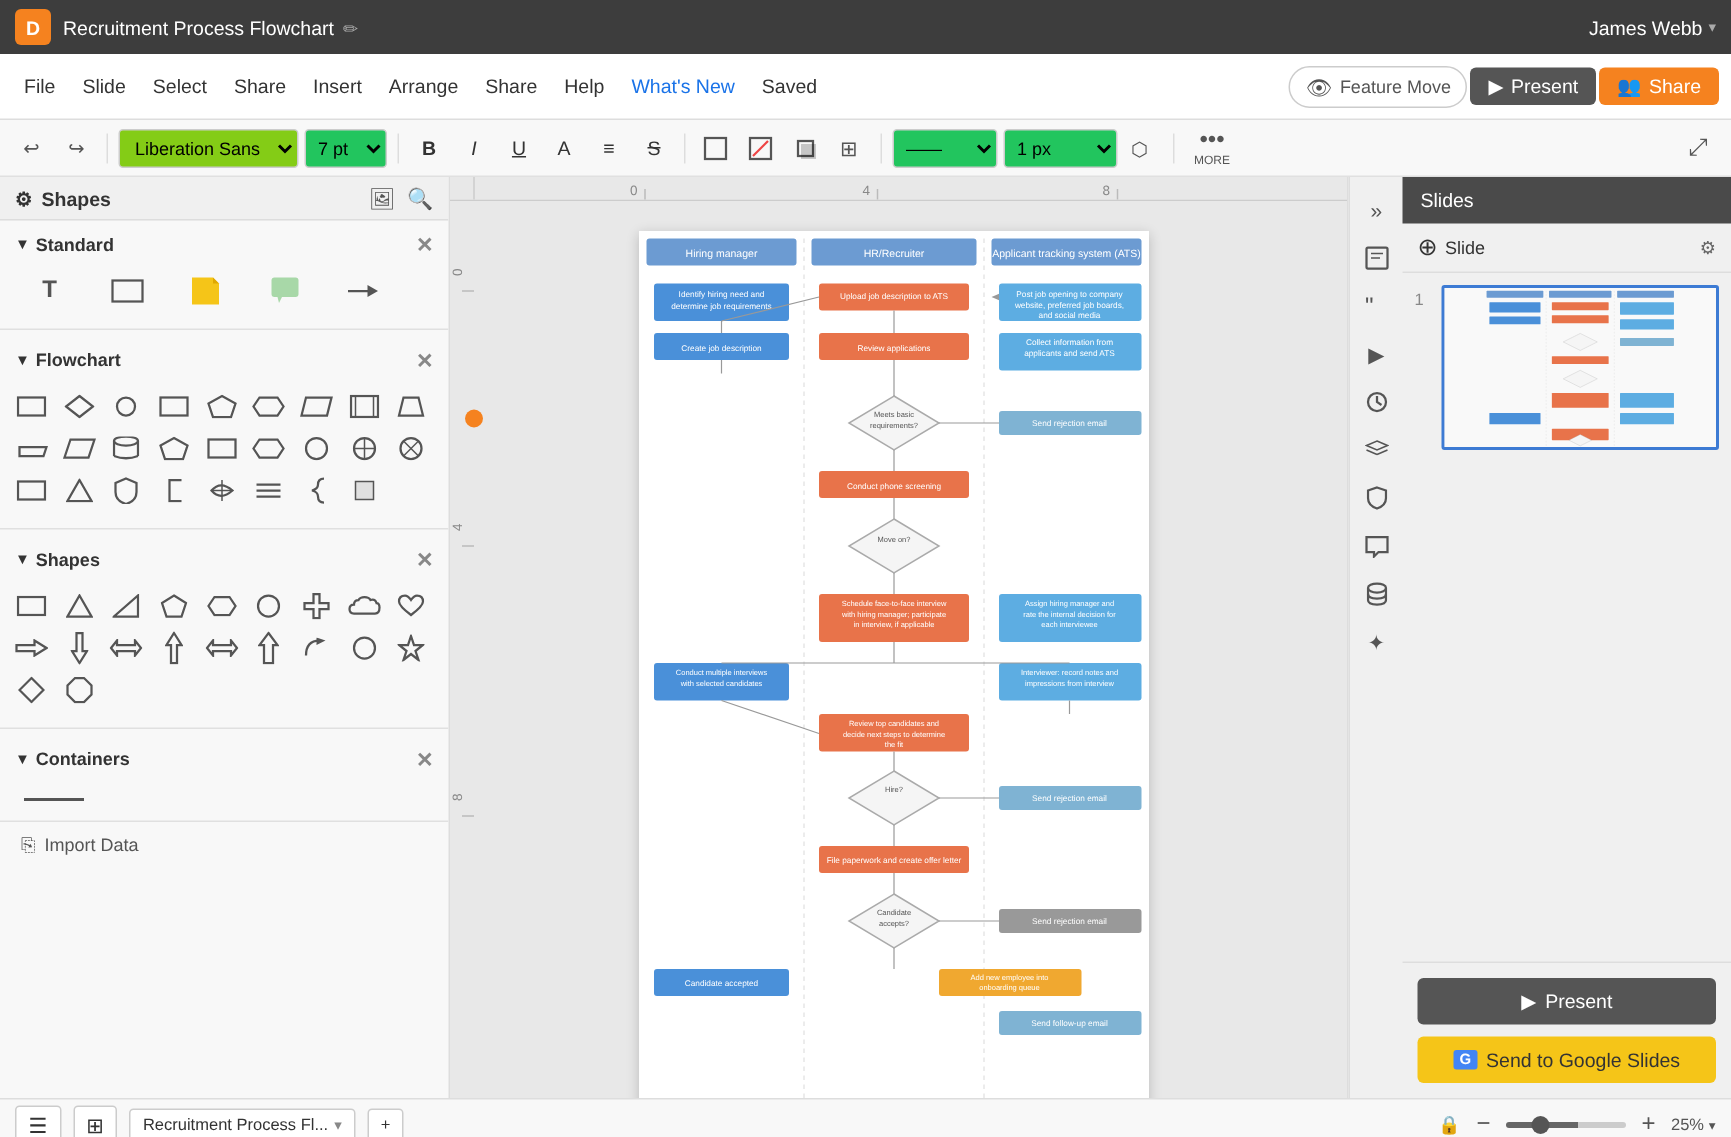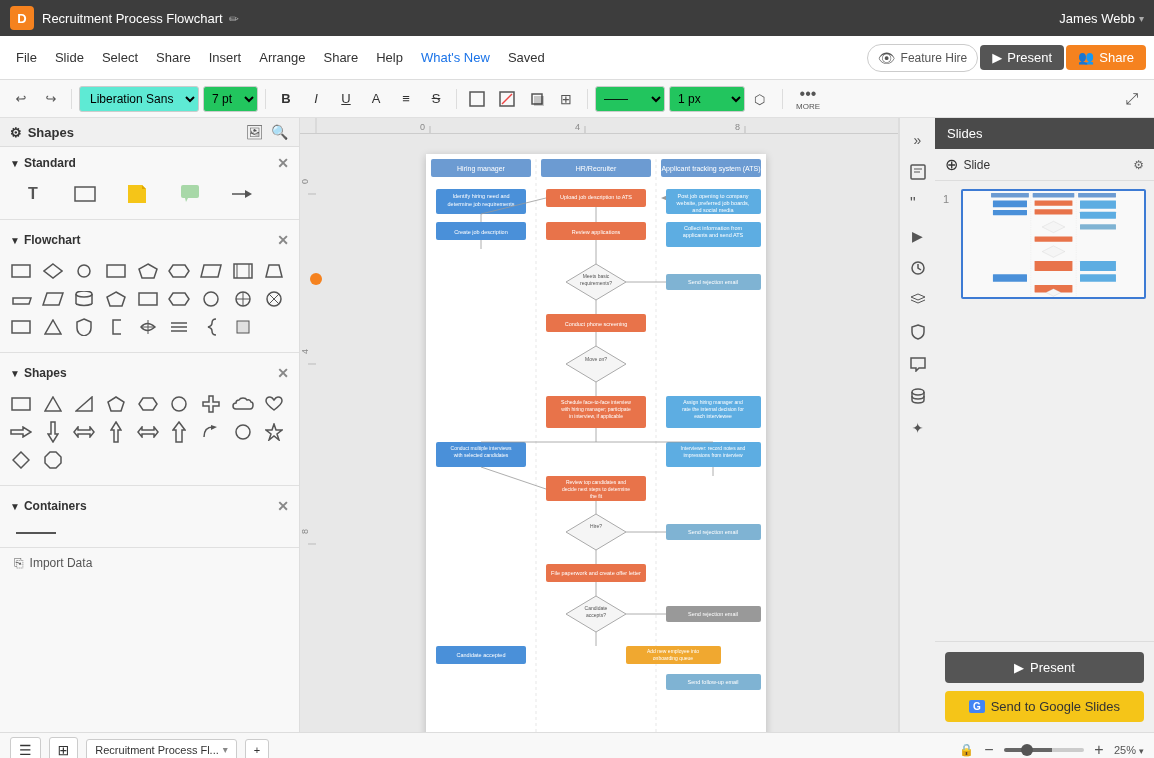--- a/index.html
+++ b/index.html
@@ -84,21 +84,21 @@
     }
     .toolbar-btn {
       width: 26px; height: 26px;
       display: flex; align-items: center; justify-content: center;
       border-radius: 3px; cursor: pointer; color: #555;
       font-size: 13px; background: transparent; border: none;
     }
     .toolbar-divider { width: 1px; height: 20px; background: #ddd; margin: 0 3px; }
     .font-select {
       height: 26px; border: 1px solid #ccc; border-radius: 3px;
-      padding: 0 6px; font-size: 12px; background: #5eead4;
+      padding: 0 6px; font-size: 12px; background: #84cc16;
       min-width: 120px; cursor: pointer;
     }
     .font-size-select {
       height: 26px; border: 1px solid #ccc; border-radius: 3px;
       padding: 0 4px; font-size: 12px; background: #22c55e;
       width: 55px; cursor: pointer;
     }
     .toolbar-text-btn {
       width: 26px; height: 26px;
       display: flex; align-items: center; justify-content: center;
@@ -376,21 +376,21 @@
   <div class="menu-item">Share</div>
   <div class="menu-item">Insert</div>
   <div class="menu-item">Arrange</div>
   <div class="menu-item">Share</div>
   <div class="menu-item">Help</div>
   <div class="menu-item active">What's New</div>
   <div class="menu-item">Saved</div>
   <div class="menu-spacer"></div>
   <div class="feature-find-btn">
     <span style="font-size:14px;">👁</span>
-    <span>Feature Hire</span>
+    <span>Feature Move</span>
   </div>
   <button class="present-btn">
     <span>▶</span>
     <span>Present</span>
   </button>
   <button class="share-btn">
     <span>👥</span>
     <span>Share</span>
   </button>
 </div>

